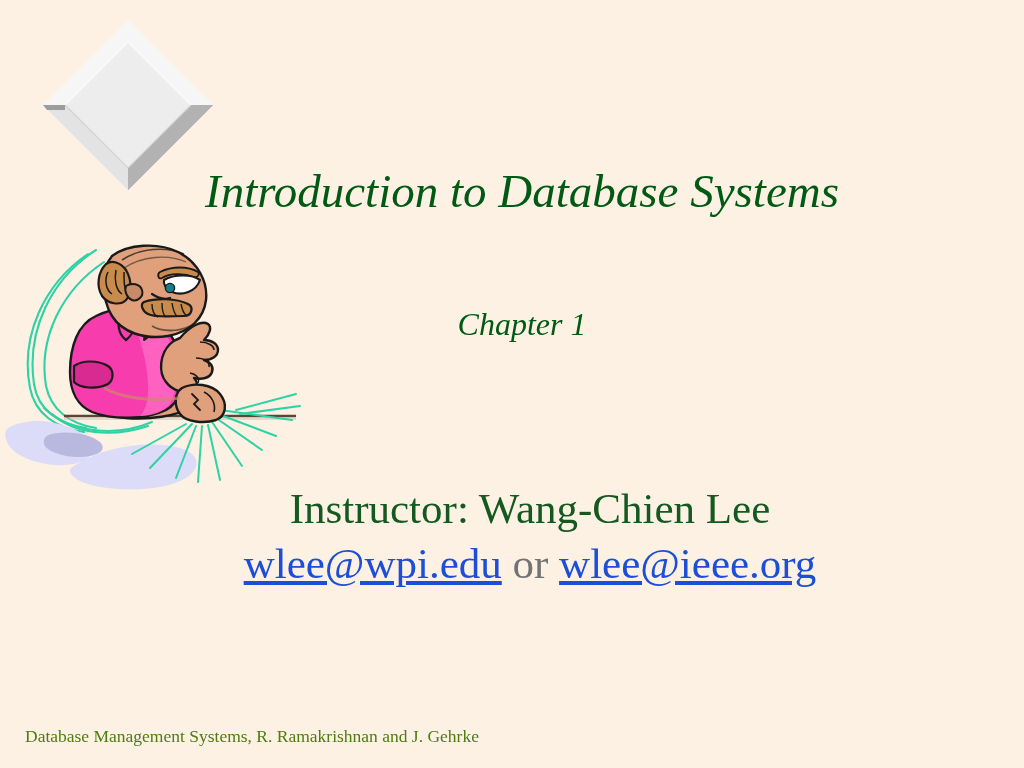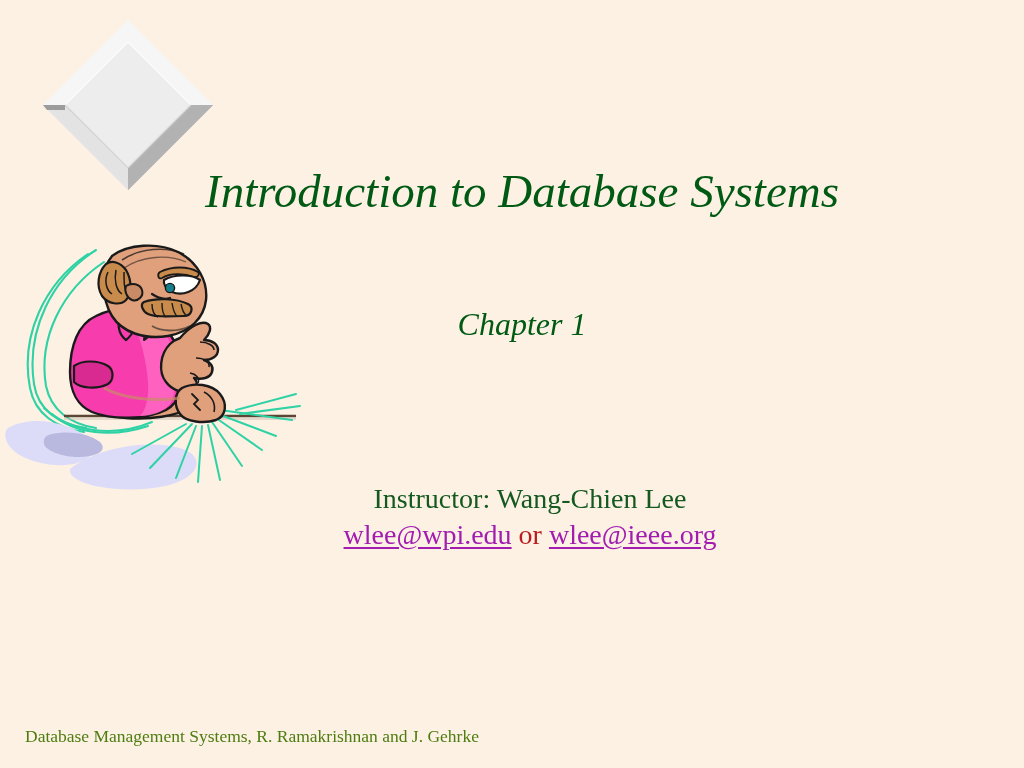--- a/index.html
+++ b/index.html
@@ -85,34 +85,34 @@
   
   #instructor-block {
     position: absolute;
     left: 150px;
     top: 481px;
     width: 760px;
     text-align: center;
   }
   .instructor-line {
     font-family: "Liberation Serif", serif;
-    font-size: 28px;
+    font-size: 43px;
     line-height: 1.28;
     color: #14591F;
     margin: 0;
     white-space: nowrap;
   }
   .email-link {
-    color: #a21caf;
+    color: #1d4ed8;
     text-decoration: underline;
     text-underline-offset: 3px;
     cursor: pointer;
   }
   .conj {
-    color: #b91c1c;
+    color: #737373;
   }
 
   
   #footer-bar {
     position: absolute;
     left: 0;
     top: 726px;
     width: 1024px;
     height: 34px;
   }

